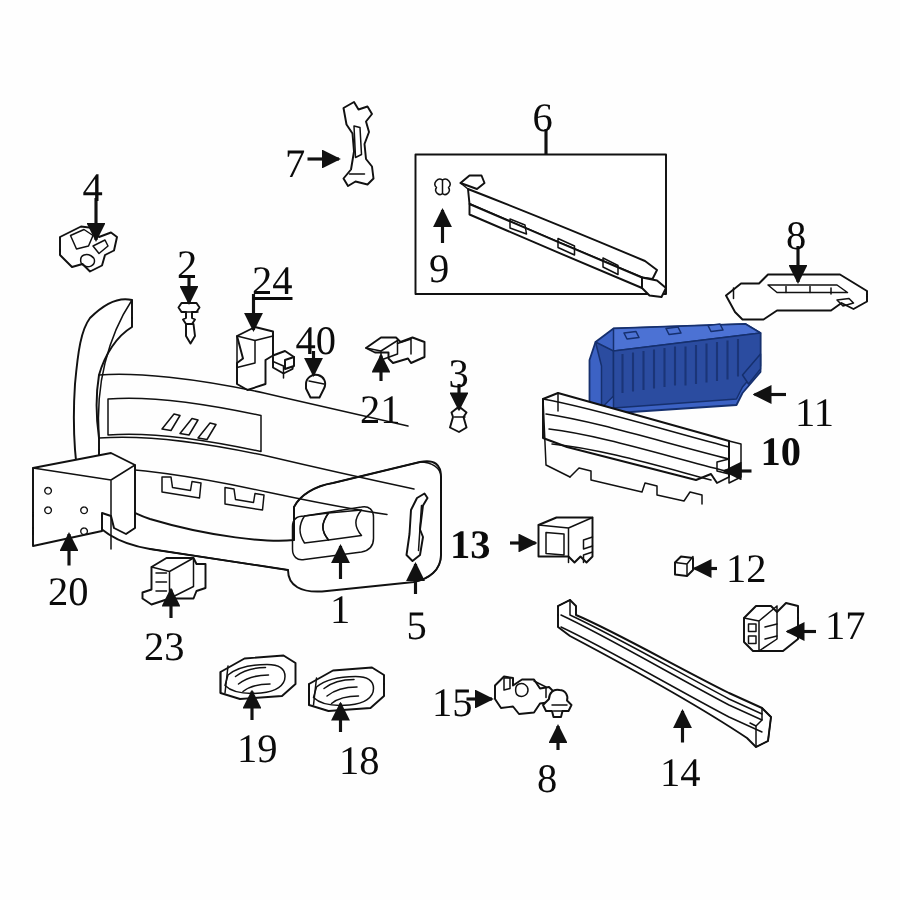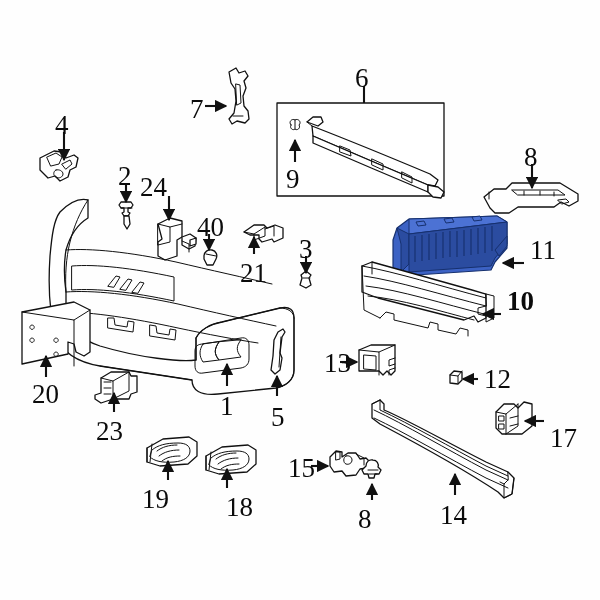--- a/index.html
+++ b/index.html
@@ -286,32 +286,32 @@
       <line class="lead" x1="455" y1="495" x2="455" y2="474"></line>
     </g>
   </svg>
 
   <div class="cal" style="left:55px;top:112px;">4</div>
   <div class="cal" style="left:190px;top:96px;">7</div>
   <div class="cal" style="left:355px;top:65px;">6</div>
   <div class="cal" style="left:524px;top:144px;">8</div>
   <div class="cal" style="left:286px;top:166px;">9</div>
   <div class="cal" style="left:118px;top:163px;">2</div>
-  <div class="cal" style="left:140px;top:174px;">24</div>
+  <div class="cal" style="left:168px;top:174px;text-decoration:underline;">24</div>
   <div class="cal" style="left:197px;top:214px;">40</div>
   <div class="cal" style="left:240px;top:260px;">21</div>
   <div class="cal" style="left:299px;top:236px;">3</div>
-  <div class="cal" style="left:530px;top:237px;">11</div>
+  <div class="cal" style="left:530px;top:262px;">11</div>
   <div class="cal" style="left:507px;top:288px;font-weight:bold;">10</div>
-  <div class="cal" style="left:324px;top:350px;">13</div>
+  <div class="cal" style="left:300px;top:350px;font-weight:bold;">13</div>
   <div class="cal" style="left:484px;top:366px;">12</div>
-  <div class="cal" style="left:550px;top:425px;">17</div>
+  <div class="cal" style="left:550px;top:404px;">17</div>
   <div class="cal" style="left:32px;top:381px;text-align:right;">20</div>
   <div class="cal" style="left:96px;top:418px;">23</div>
   <div class="cal" style="left:220px;top:393px;">1</div>
   <div class="cal" style="left:271px;top:404px;">5</div>
-  <div class="cal" style="left:142px;top:486px;">19</div>
+  <div class="cal" style="left:158px;top:486px;">19</div>
   <div class="cal" style="left:226px;top:494px;">18</div>
   <div class="cal" style="left:288px;top:455px;">15</div>
   <div class="cal" style="left:358px;top:506px;">8</div>
   <div class="cal" style="left:440px;top:502px;">14</div>
 
 </div>
 
 </body></html>

